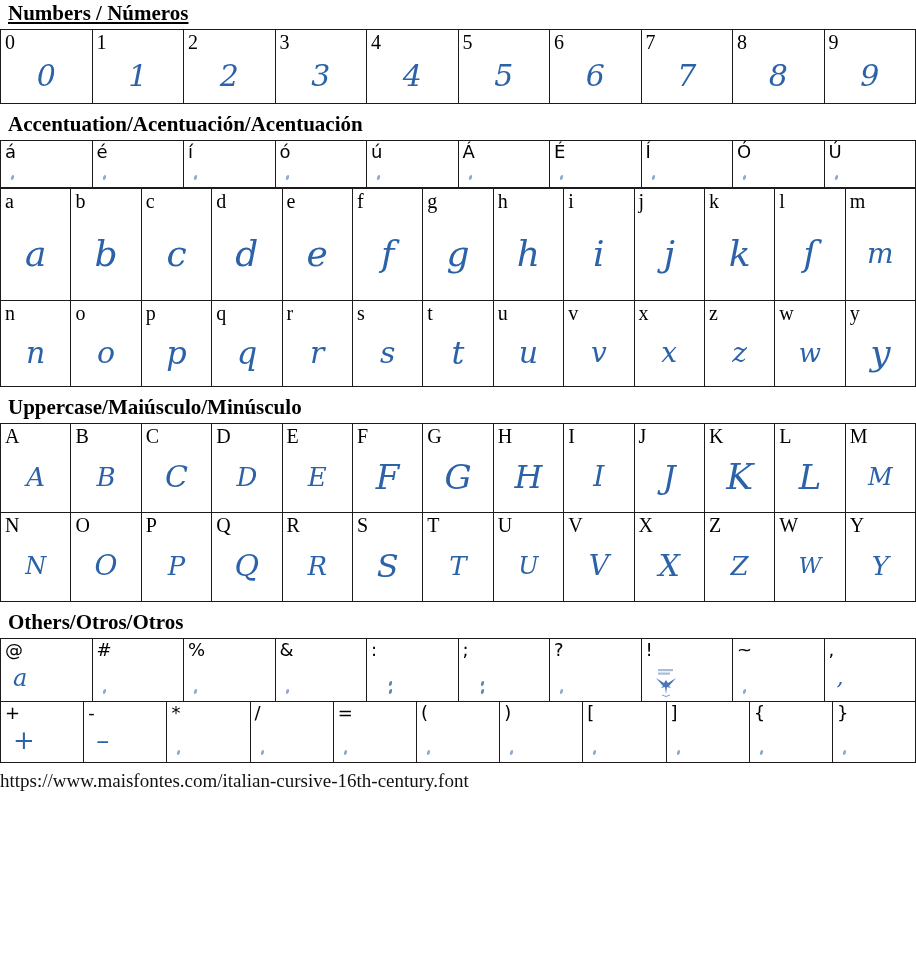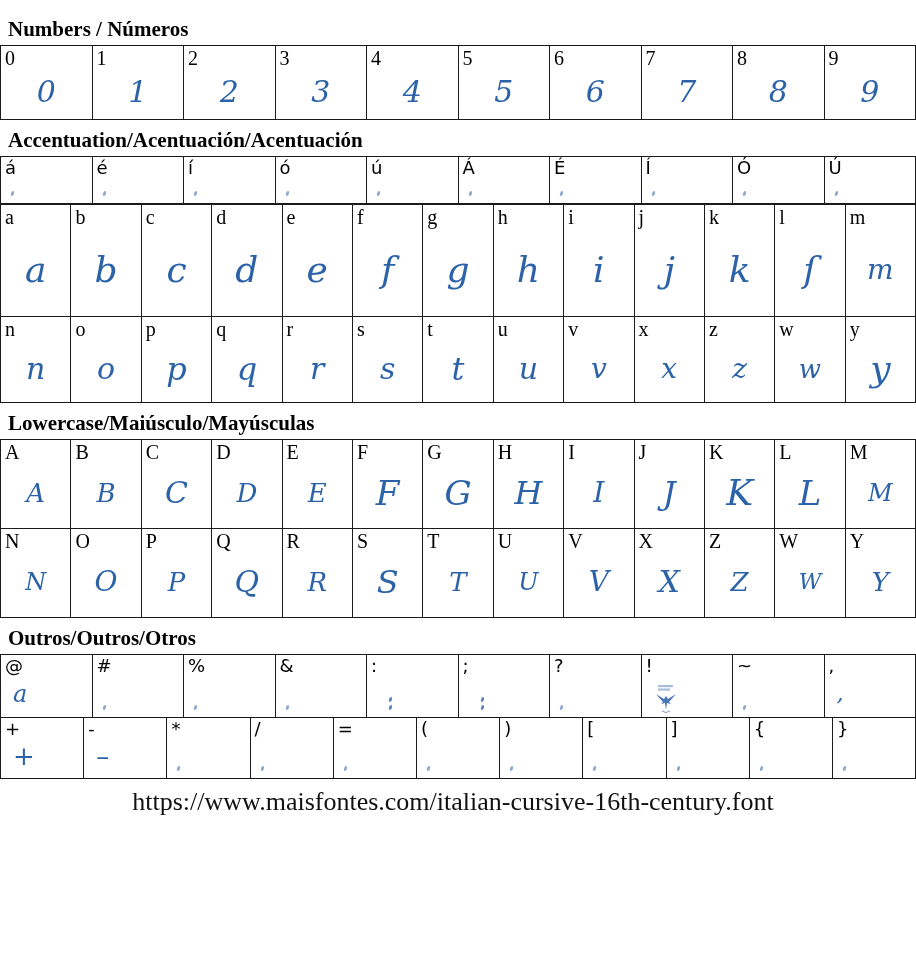--- a/index.html
+++ b/index.html
@@ -5,35 +5,35 @@
   :root{
     --glyph-blue:#2b62a8;
     --tiny-blue:#8fa9cf;
     --mid-blue:#5d86bc;
     --border:#1b1b1b;
   }
   html,body{margin:0;padding:0;background:#ffffff;}
   body{width:916px;height:975px;overflow:hidden;font-family:"Liberation Serif",serif;}
   .page{width:916px;box-sizing:border-box;}
   .section-title{font-family:"Liberation Serif",serif;font-weight:bold;font-size:21px;color:#000;margin:9px 0 4px 8px;line-height:1.1;}
-  .section-title.first{margin-top:18px;}
+  .section-title.first{margin-top:2px;text-decoration:underline;}
   .trow{display:flex;border:1px solid var(--border);box-sizing:border-box;background:#fff;}
   .trow.stacked{margin-top:-1px;}
   .tcell{flex:1 1 0;border-right:1px solid var(--border);position:relative;display:flex;flex-direction:column;box-sizing:border-box;overflow:hidden;min-width:0;}
   .tcell:last-child{border-right:none;}
   .clabel{font-family:"Liberation Serif",serif;font-size:20px;color:#000;padding:1px 0 0 4px;line-height:1.12;}
   .clabel.sans{font-family:"DejaVu Sans",sans-serif;font-size:18px;}
   .gwrap{flex:1 1 auto;display:flex;align-items:center;justify-content:center;padding-bottom:5px;}
   .gwrap.left{justify-content:flex-start;padding-left:12px;}
   .cglyph{font-family:"DejaVu Serif",serif;font-style:italic;color:var(--glyph-blue);line-height:1;}
   .tinymark{position:absolute;left:10px;bottom:7px;width:3px;height:5px;background:var(--tiny-blue);border-radius:60% 40% 60% 40%;transform:rotate(12deg);}
   .dblmark{position:absolute;left:22px;bottom:7px;display:flex;flex-direction:column;gap:3px;}
   .dblmark i{display:block;width:3px;height:5px;background:var(--mid-blue);border-radius:60% 40% 60% 40%;transform:rotate(12deg);}
   .logo{position:absolute;left:12px;bottom:3px;line-height:0;}
-  .url-caption{text-align:center;font-family:"Liberation Serif",serif;font-size:26px;color:#111;padding:7px 10px 0 0;line-height:1.2;}
+  .url-caption{text-align:left;font-family:"Liberation Serif",serif;font-size:19px;color:#111;padding:7px 10px 0 0;line-height:1.2;}
 </style>
 </head>
 <body>
 
 <div class="page">
   <div>
       <div class="section-title first">Numbers / Números</div>
       <div class="trow" style="height: 75px;">
         <div class="tcell">
           <div class="clabel">0</div>
@@ -292,21 +292,21 @@
             <span class="cglyph" style="font-size: 26px;">w</span>
           </div>
         </div>
         <div class="tcell">
           <div class="clabel">y</div>
           <div class="gwrap">
             <span class="cglyph" style="font-size: 36px;">y</span>
           </div>
         </div>
       </div>
-      <div class="section-title">Lowercase/Maiúsculo/Mayúsculas</div>
+      <div class="section-title">Uppercase/Maiúsculo/Minúsculo</div>
       <div class="trow" style="height: 90px;">
         <div class="tcell">
           <div class="clabel">A</div>
           <div class="gwrap">
             <span class="cglyph" style="font-size: 26px;">A</span>
           </div>
         </div>
         <div class="tcell">
           <div class="clabel">B</div>
           <div class="gwrap">
@@ -453,21 +453,21 @@
             <span class="cglyph" style="font-size: 22px;">W</span>
           </div>
         </div>
         <div class="tcell">
           <div class="clabel">Y</div>
           <div class="gwrap">
             <span class="cglyph" style="font-size: 26px;">Y</span>
           </div>
         </div>
       </div>
-      <div class="section-title">Outros/Outros/Otros</div>
+      <div class="section-title">Others/Otros/Otros</div>
       <div class="trow" style="height: 64px;">
         <div class="tcell">
           <div class="clabel sans">@</div>
           <div class="gwrap left">
             <span class="cglyph" style="font-size: 24px;">a</span>
           </div>
         </div>
         <div class="tcell">
           <div class="clabel sans">#</div>
           <div class="tinymark"></div>

